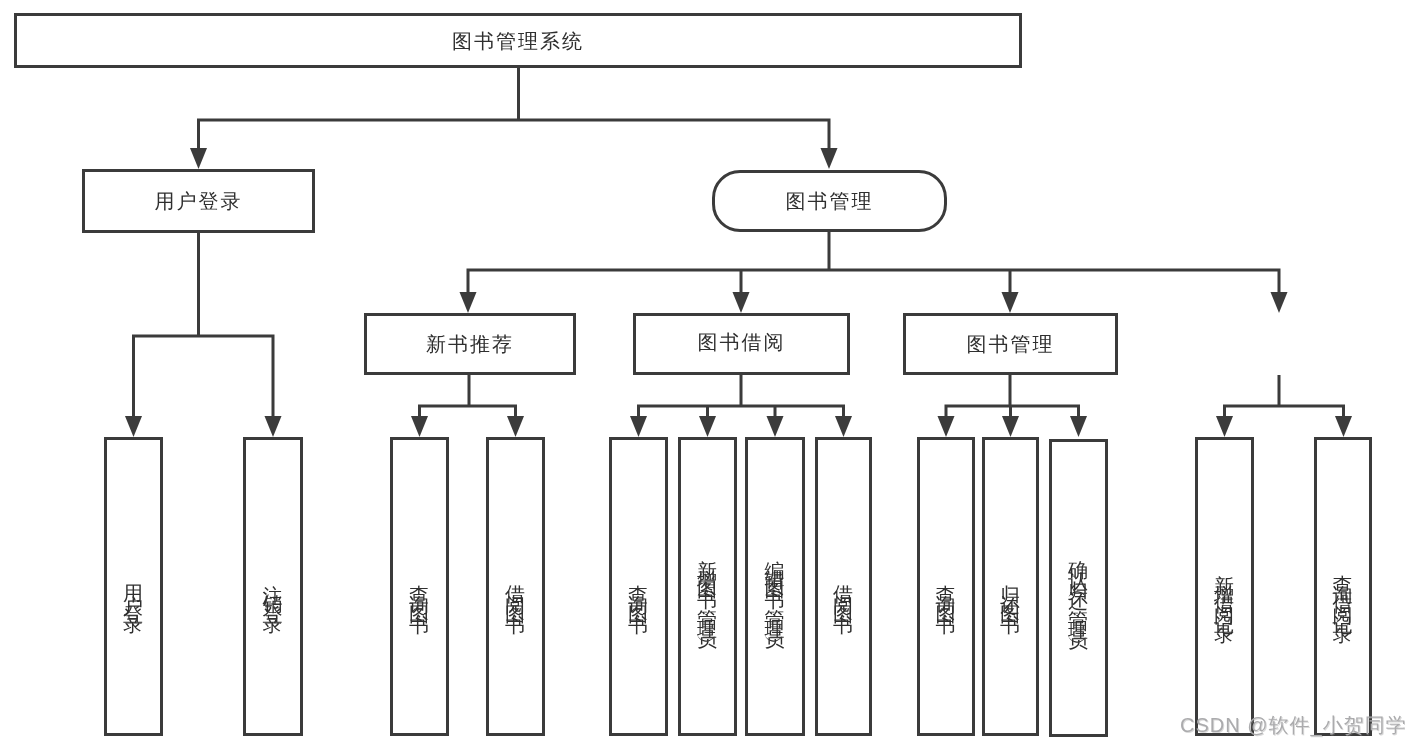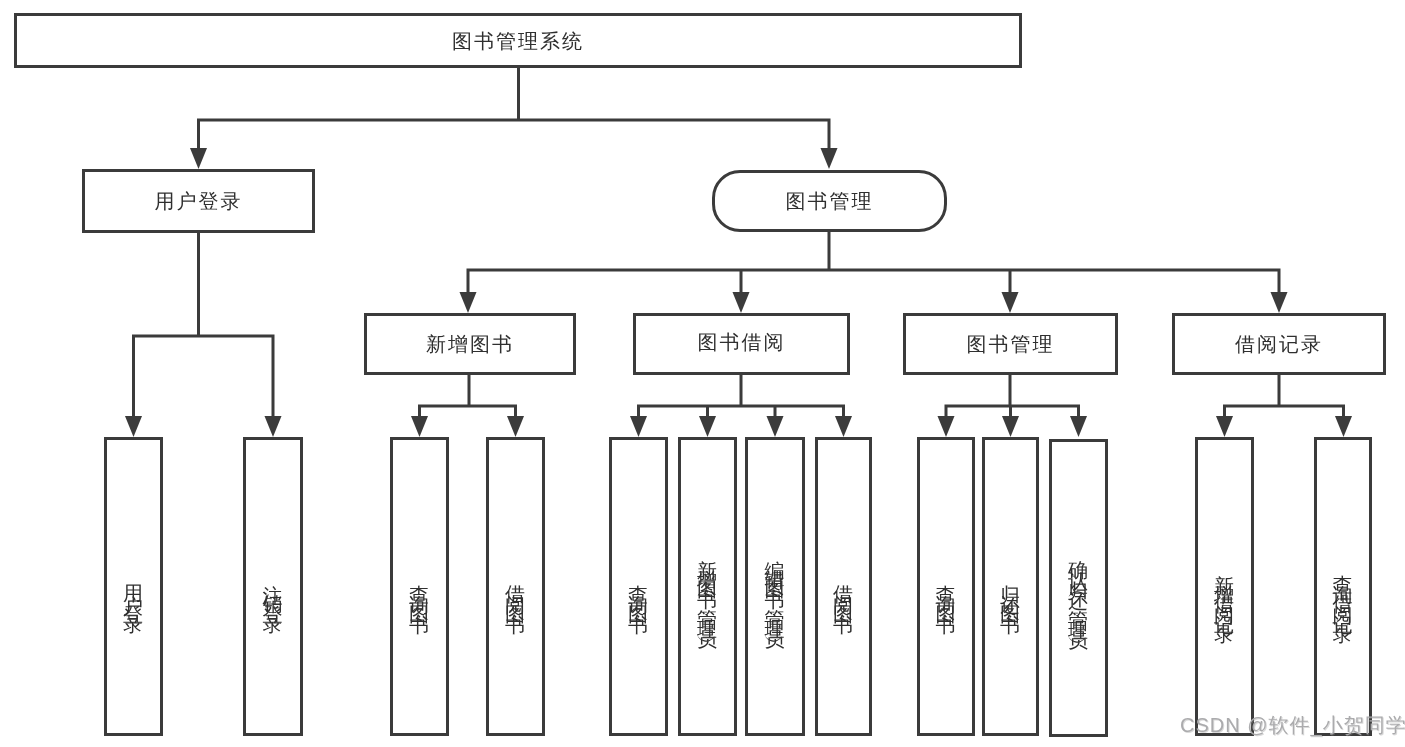--- a/index.html
+++ b/index.html
@@ -105,24 +105,23 @@
       <polygon points="1216,416 1233,416 1224.5,437"></polygon>
       <polygon points="1335,416 1352,416 1343.5,437"></polygon>
     </g>
   </svg>
 
   <div class="box" style="left:14px; top:13px; width:1008px; height:55px;">图书管理系统</div>
 
   <div class="box" style="left:82px; top:169px; width:233px; height:64px;">用户登录</div>
   <div class="box" style="left:712px; top:170px; width:235px; height:62px;border-radius:28px;">图书管理</div>
 
-  <div class="box" style="left:364px; top:313px; width:212px; height:62px;">新增图书</div>
+  <div class="box" style="left:364px; top:313px; width:212px; height:62px;">新书推荐</div>
   <div class="box" style="left:633px; top:313px; width:217px; height:62px;font-family:Liberation Mono, monospace;">图书借阅</div>
   <div class="box" style="left:903px; top:313px; width:215px; height:62px;">图书管理</div>
-  <div class="box" style="left:1172px; top:313px; width:214px; height:62px;">借阅记录</div>
 
   <div class="box v" style="left:104px; top:437px; width:59px; height:299px;">用户登录</div>
   <div class="box v" style="left:243px; top:437px; width:60px; height:299px;">注销登录</div>
 
   <div class="box v" style="left:390px; top:437px; width:59px; height:299px;">查询图书</div>
   <div class="box v" style="left:486px; top:437px; width:59px; height:299px;">借阅图书</div>
 
   <div class="box v" style="left:609px; top:437px; width:59px; height:299px;">查询图书</div>
   <div class="box v" style="left:678px; top:437px; width:59px; height:299px;">新增图书（管理员）</div>
   <div class="box v" style="left:745px; top:437px; width:60px; height:299px;">编辑图书（管理员）</div>

